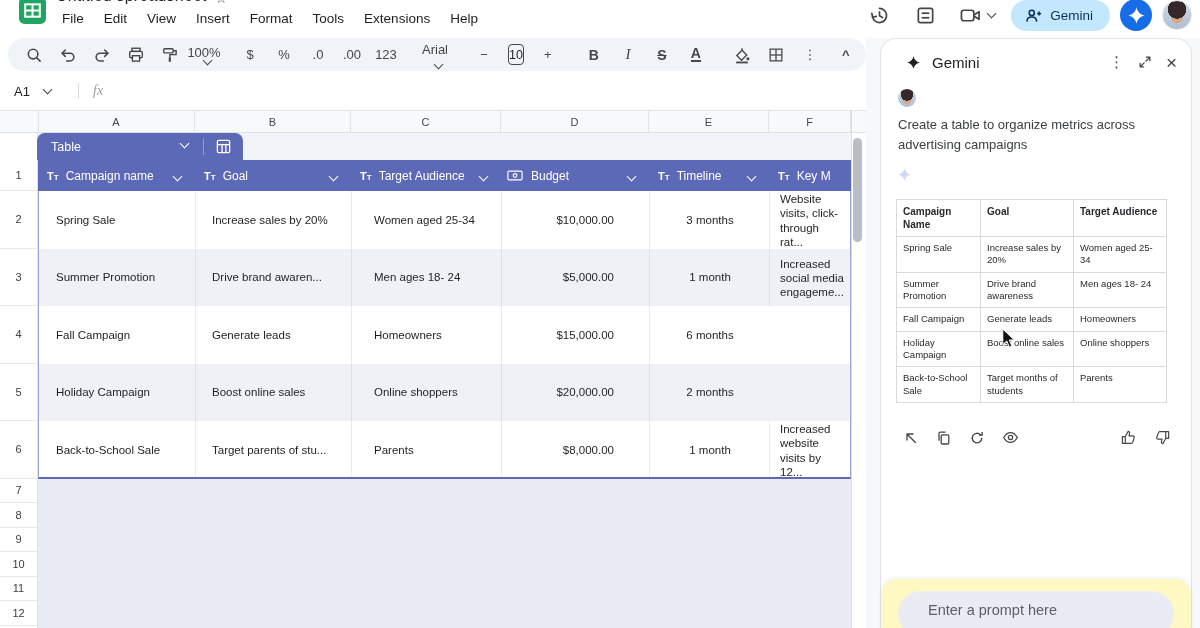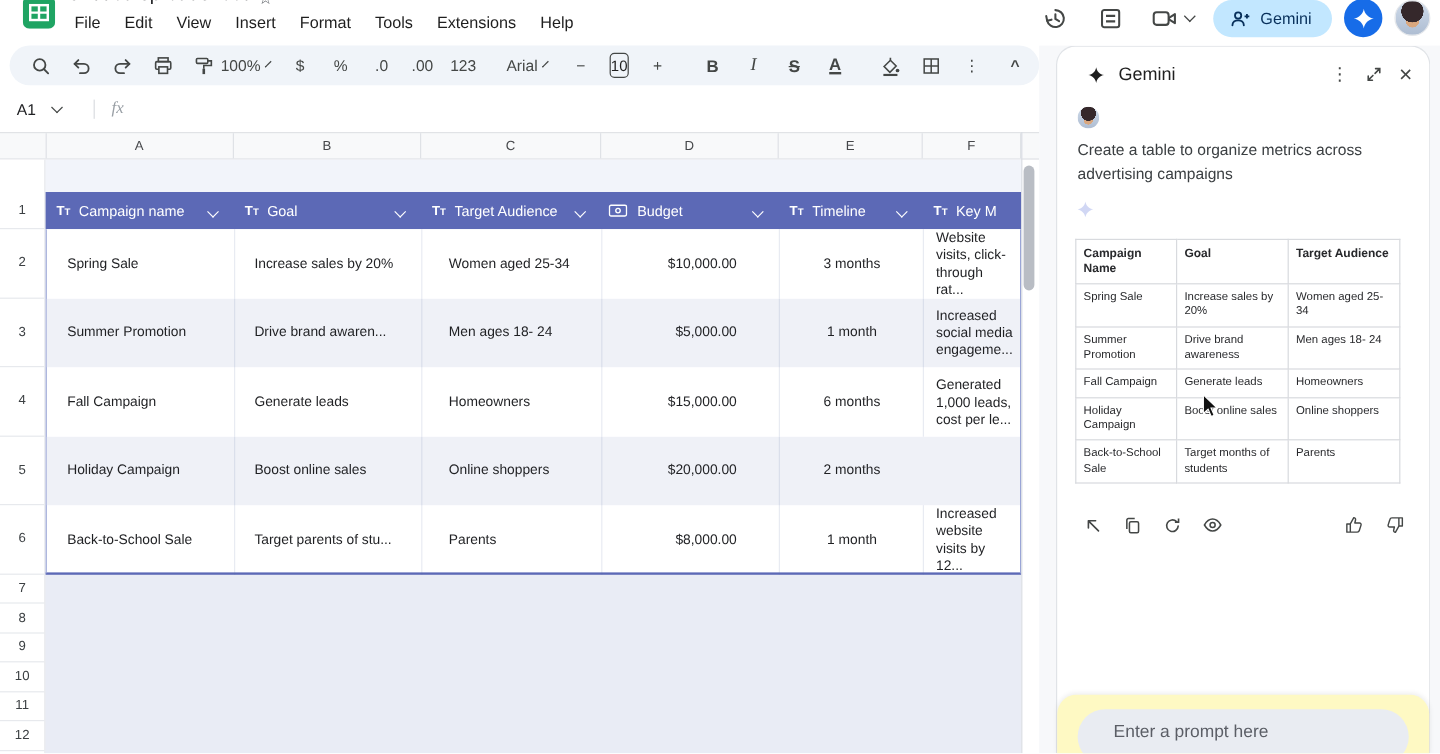--- a/index.html
+++ b/index.html
@@ -23,21 +23,21 @@
               align-items:center;justify-content:center;}
   #avatar-top{width:28px;height:28px;border-radius:50%;
       background:radial-gradient(circle at 50% 30%,#35282b 0 38%,transparent 39%),
                  radial-gradient(circle at 50% 58%,#d9a77e 0 26%,transparent 27%),
                  linear-gradient(#cfdbea,#aebdd2);border:1px solid #e3e6ea;}
 
   
   #toolbar{left:8px;top:38px;width:858px;height:33px;background:#f0f4f9;border-radius:20px;
            display:flex;align-items:center;padding:0 10px;box-sizing:border-box;gap:2px;}
   .tb{height:26px;min-width:26px;border-radius:4px;display:flex;align-items:center;
-      justify-content:center;color:#444746;font-size:13px;padding:0 3px;}
+      justify-content:center;color:#444746;font-size:13px;padding:0 3px;flex-direction:column;}
   .tb.txt{font-size:13px;color:#444746;}
   .tb b{font-size:14px;}
   .tb .it{font-style:italic;font-family:"Liberation Serif",serif;font-size:15px;}
   .sep{width:1px;height:18px;background:#c7cdd6;margin:0 5px;}
   .chev{width:6px;height:6px;border-right:1.4px solid currentColor;border-bottom:1.4px solid currentColor;
         transform:rotate(45deg);display:inline-block;margin-left:6px;margin-top:-3px;}
   #font-size-box{border:1px solid #444746;border-radius:4px;width:24px;height:19px;display:flex;
                  align-items:center;justify-content:center;font-size:12.5px;margin:0 6px;}
   .uline{border-bottom:2.5px solid #444746;padding-bottom:0px;line-height:13px;}
   .strike{text-decoration:line-through;}
@@ -323,20 +323,33 @@
       <div class="rowh" style="top: 345.5px; height: 24.5px;">7</div>
       <div class="rowh" style="top: 370px; height: 24.5px;">8</div>
       <div class="rowh" style="top: 394.5px; height: 24.5px;">9</div>
       <div class="rowh" style="top: 419px; height: 24.5px;">10</div>
       <div class="rowh" style="top: 443.5px; height: 24.5px;">11</div>
       <div class="rowh" style="top: 468px; height: 24.5px;">12</div>
     </div>
   <div class="abs" id="pill-strip"></div>
   <div class="abs" id="below-table"></div>
 
+  <div class="abs" id="table-pill">
+    <span class="lbl">Table</span>
+    <span class="chev"></span>
+    <span class="pdiv"></span>
+    <span class="ticon">
+        <svg width="17" height="17" viewBox="0 0 18 18">
+          <rect x="2.5" y="2.5" width="13" height="13" rx="1.5" fill="none" stroke="#fff" stroke-width="1.4"></rect>
+          <line x1="2.5" y1="7" x2="15.5" y2="7" stroke="#fff" stroke-width="1.4"></line>
+          <line x1="7.5" y1="7" x2="7.5" y2="15.5" stroke="#fff" stroke-width="1.4"></line>
+          <line x1="11.5" y1="7" x2="11.5" y2="15.5" stroke="#fff" stroke-width="1.4"></line>
+        </svg>
+      </span>
+  </div>
 
   <div class="abs" id="table-header">
       <div class="th-cell" style="left: 0px; width: 157px;">
         <span class="tt">T<small>T</small></span>
         <span class="lab">Campaign name</span>
         <span class="chev"></span>
       </div>
       <div class="th-cell" style="left: 157px; width: 156px;">
         <span class="tt">T<small>T</small></span>
         <span class="lab">Goal</span>
@@ -416,23 +429,20 @@
           <span>Generate leads</span>
         </div>
         <div class="dcell c2" style="left: 312px; width: 151px;">
           <span>Homeowners</span>
         </div>
         <div class="dcell c3" style="left: 462px; width: 149px;">
           <span>$15,000.00</span>
         </div>
         <div class="dcell c4" style="left: 610px; width: 121px;">
           <span>6 months</span>
-        </div>
-        <div class="dcell c5" style="left: 730px; width: 83px;">
-          <span>Generated 1,000 leads, cost per le...</span>
         </div>
       </div>
       <div class="drow band" style="top: 172.5px;">
         <div class="dcell c0" style="left: 0px; width: 157px;">
           <span>Holiday Campaign</span>
         </div>
         <div class="dcell c1" style="left: 156px; width: 157px;">
           <span>Boost online sales</span>
         </div>
         <div class="dcell c2" style="left: 312px; width: 151px;">

